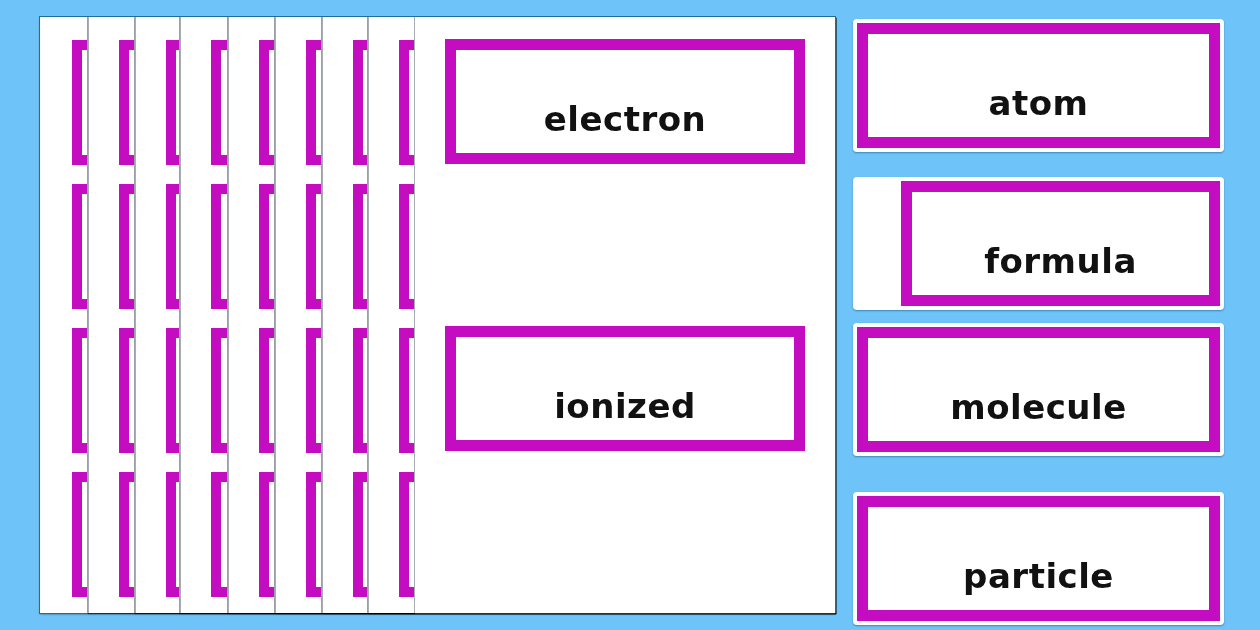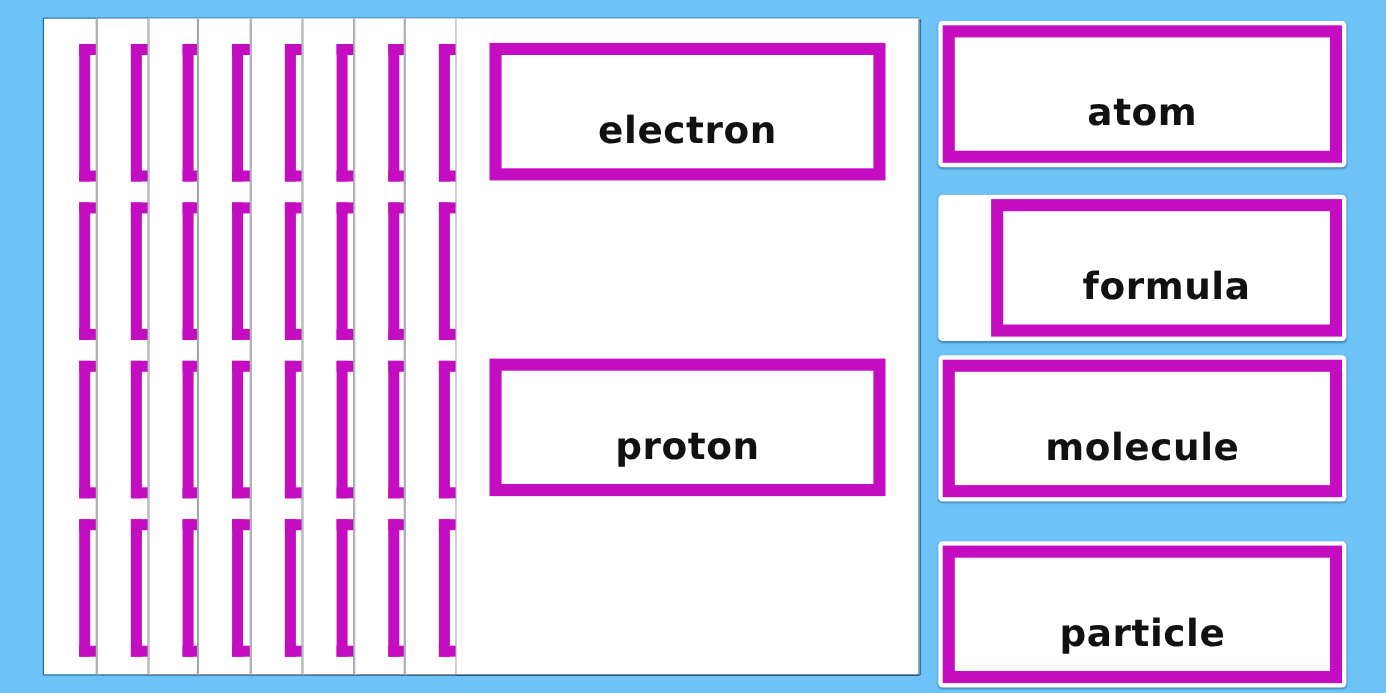--- a/index.html
+++ b/index.html
@@ -149,21 +149,21 @@
     <div class="bracket" style="left:30px;top:167px;"></div>
     <div class="bracket" style="left:30px;top:311px;"></div>
     <div class="bracket" style="left:30px;top:455px;"></div>
   </div>
 
   <div class="front-sheet">
     <div class="card front-card" style="top:22px;">
       <span class="card-word">electron</span>
     </div>
     <div class="card front-card" style="top:309px;">
-      <span class="card-word">proton</span>
+      <span class="card-word">ionized</span>
     </div>
   </div>
 </div>
 
 <div class="loose-card" style="top:19px;">
   <div class="card">
     <span class="card-word">atom</span>
   </div>
 </div>
 <div class="loose-card" style="top:177px;padding-left:48px;">

